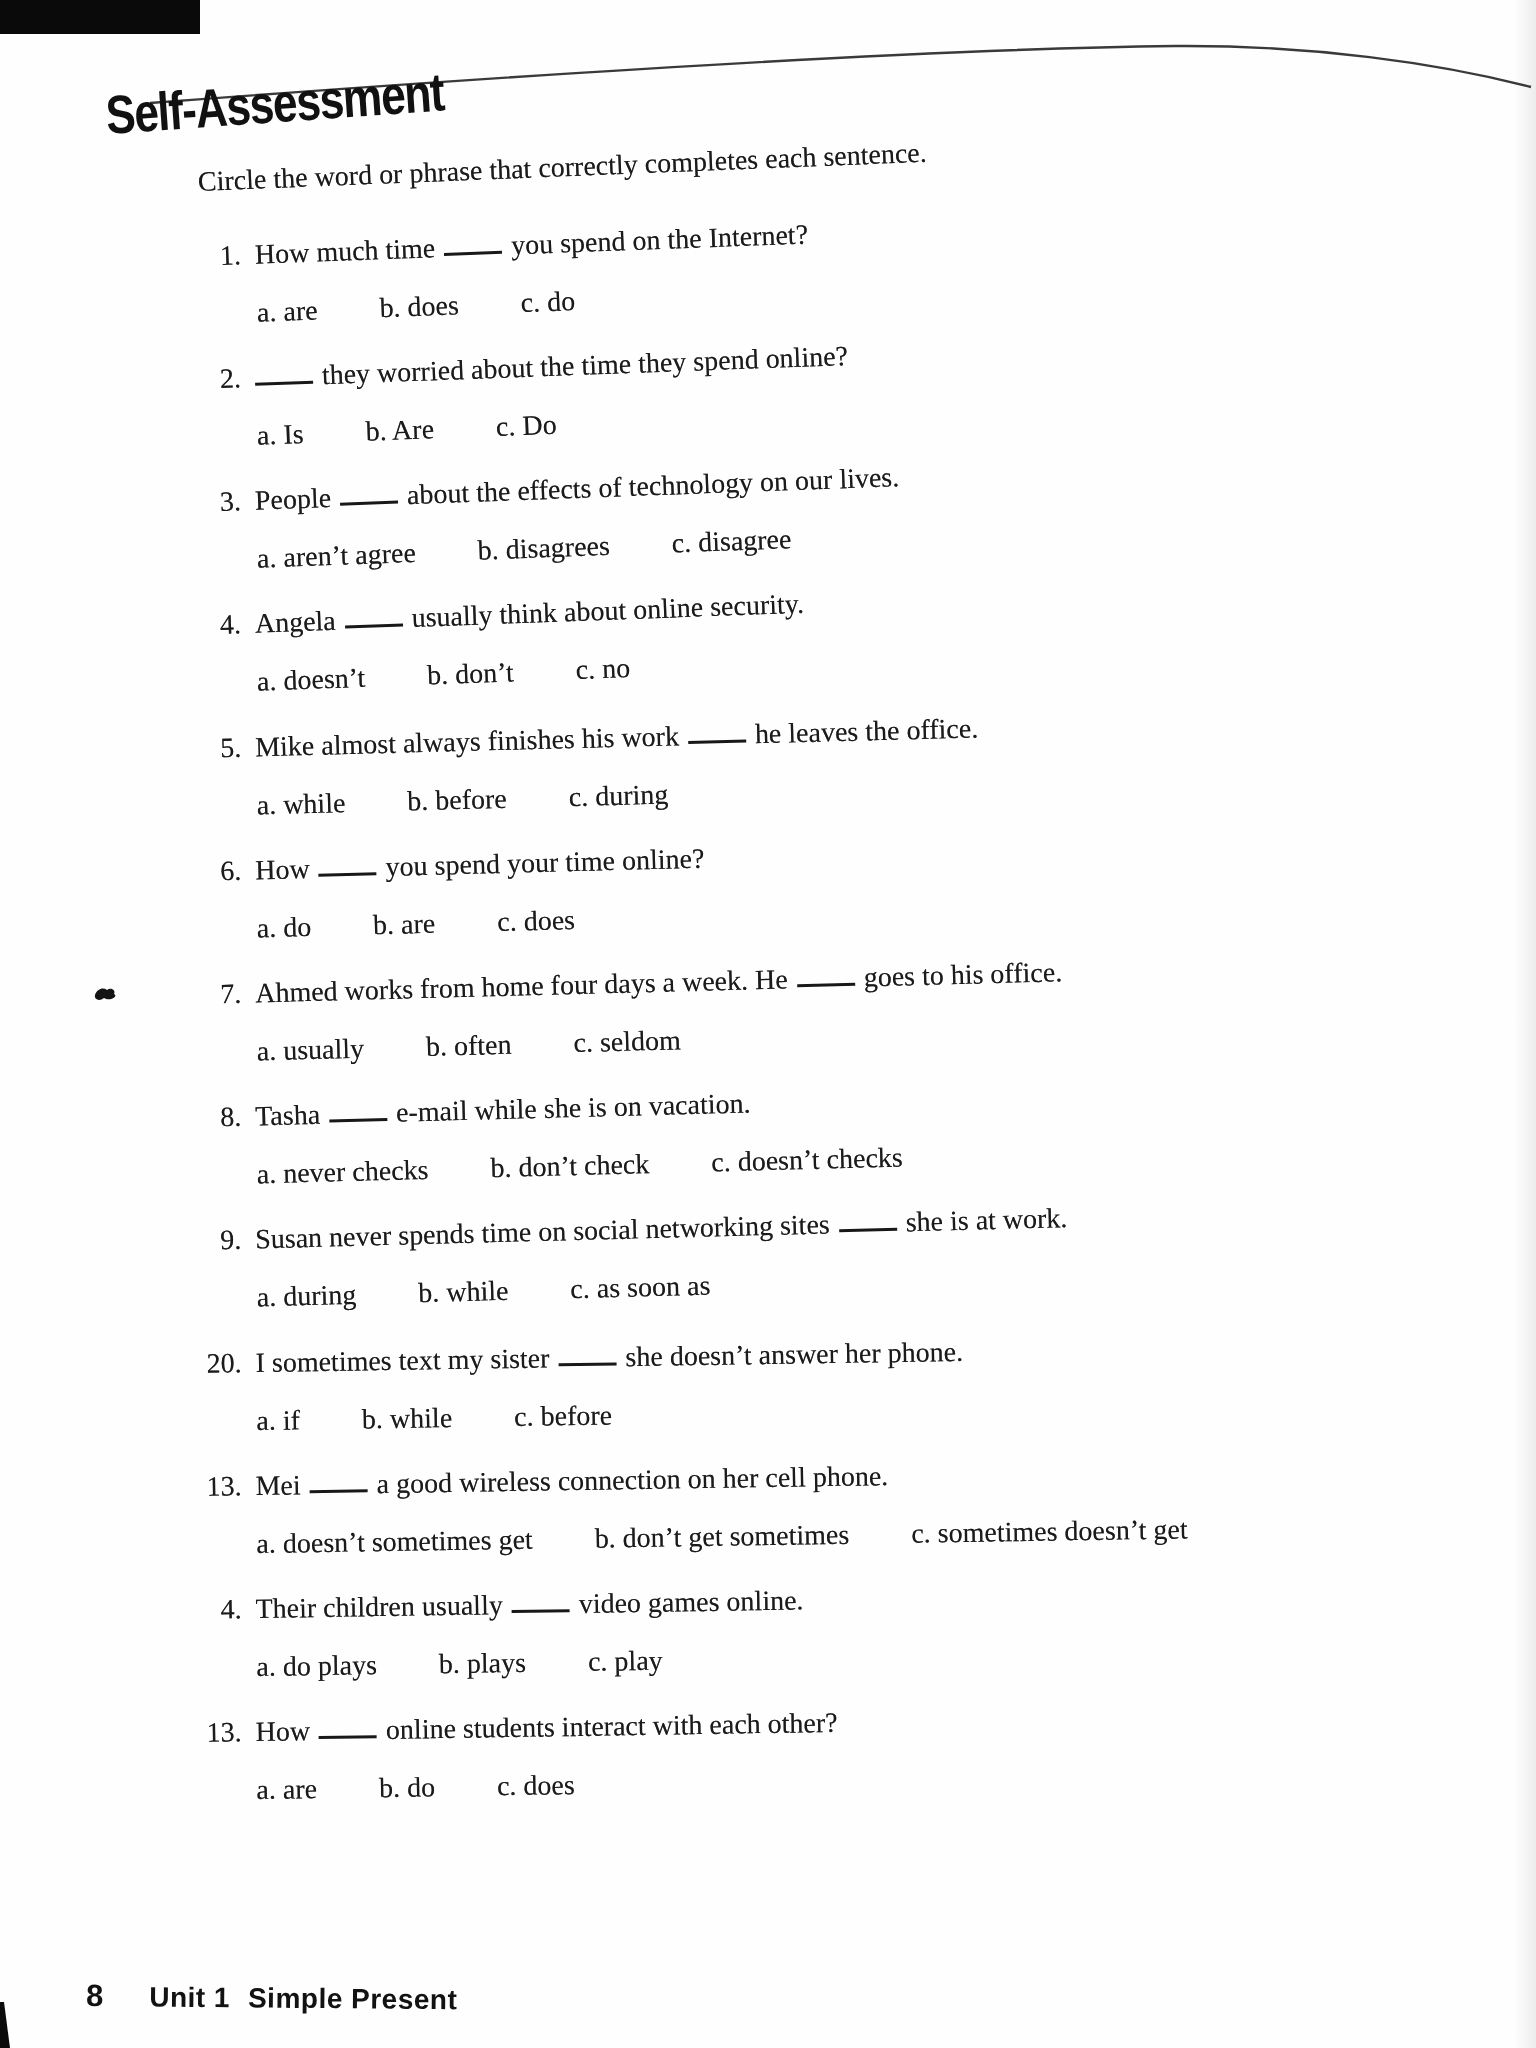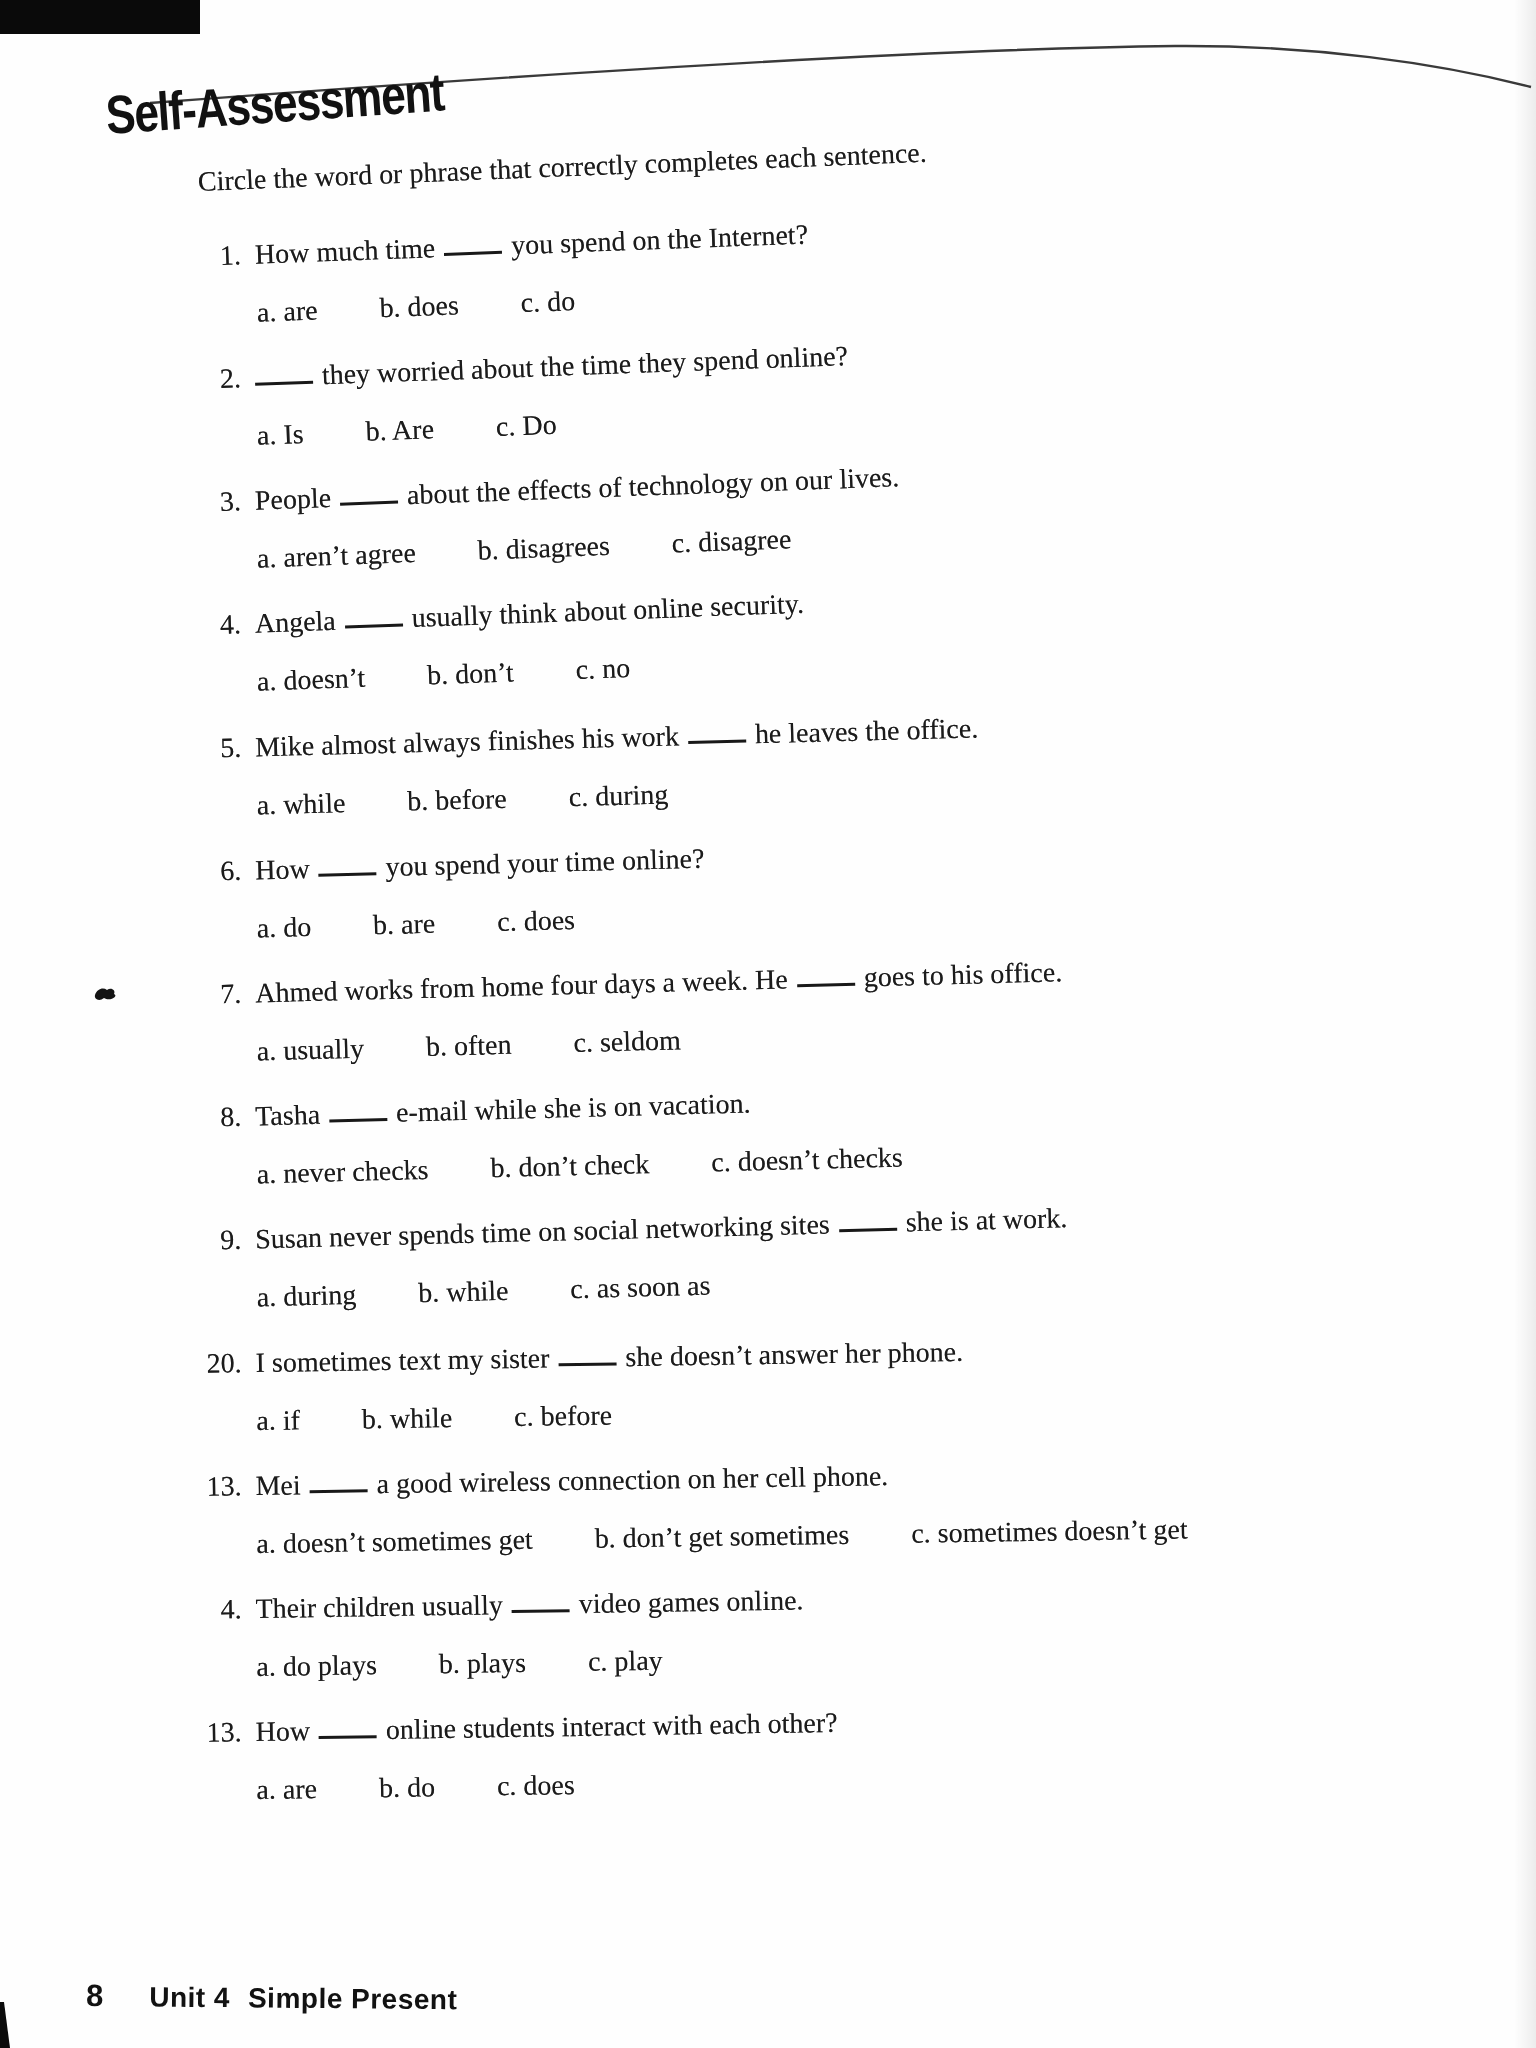--- a/index.html
+++ b/index.html
@@ -296,17 +296,17 @@
     <div class="q-options">
           <span class="option">a. are</span>
           <span class="option">b. do</span>
           <span class="option">c. does</span>
         </div>
   </li>
 </ol>
 
   <div class="footer">
     <span class="pagenum">8</span>
-    <span class="unit-label">Unit 4</span>
+    <span class="unit-label">Unit 1</span>
     <span class="unit-title">Simple Present</span>
   </div>
 
 </div>
 
 </body></html>

